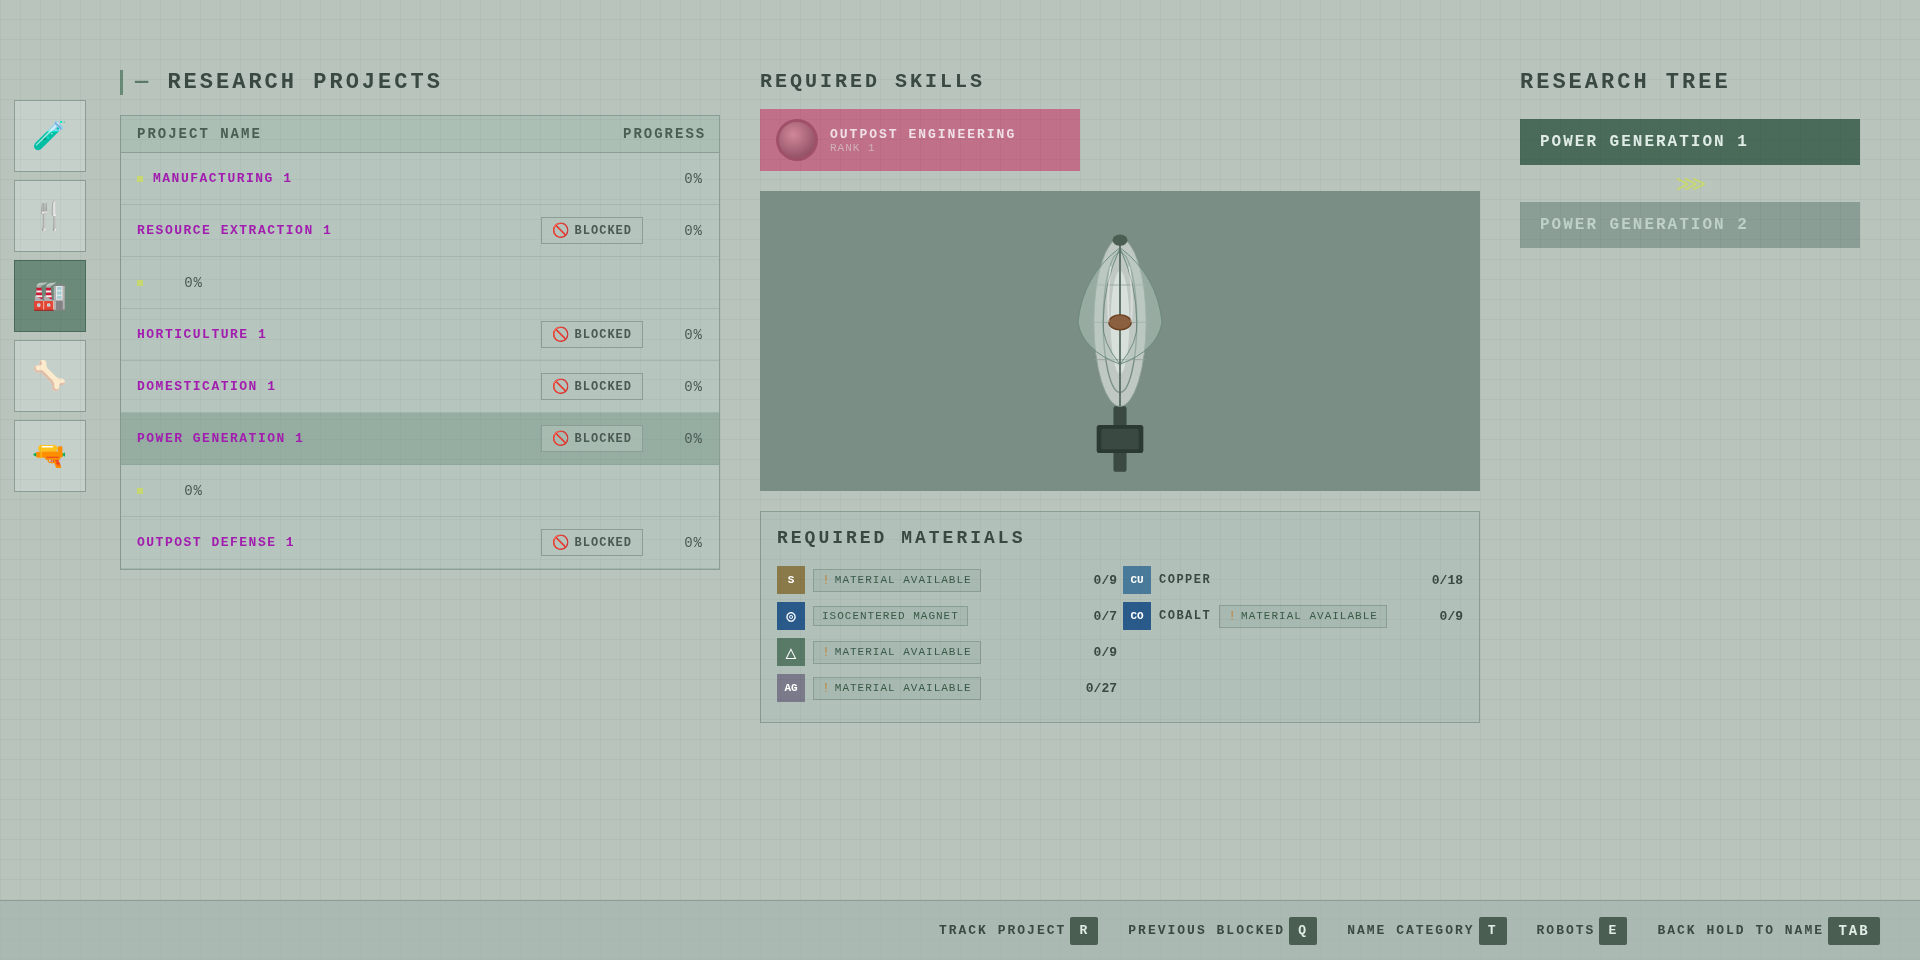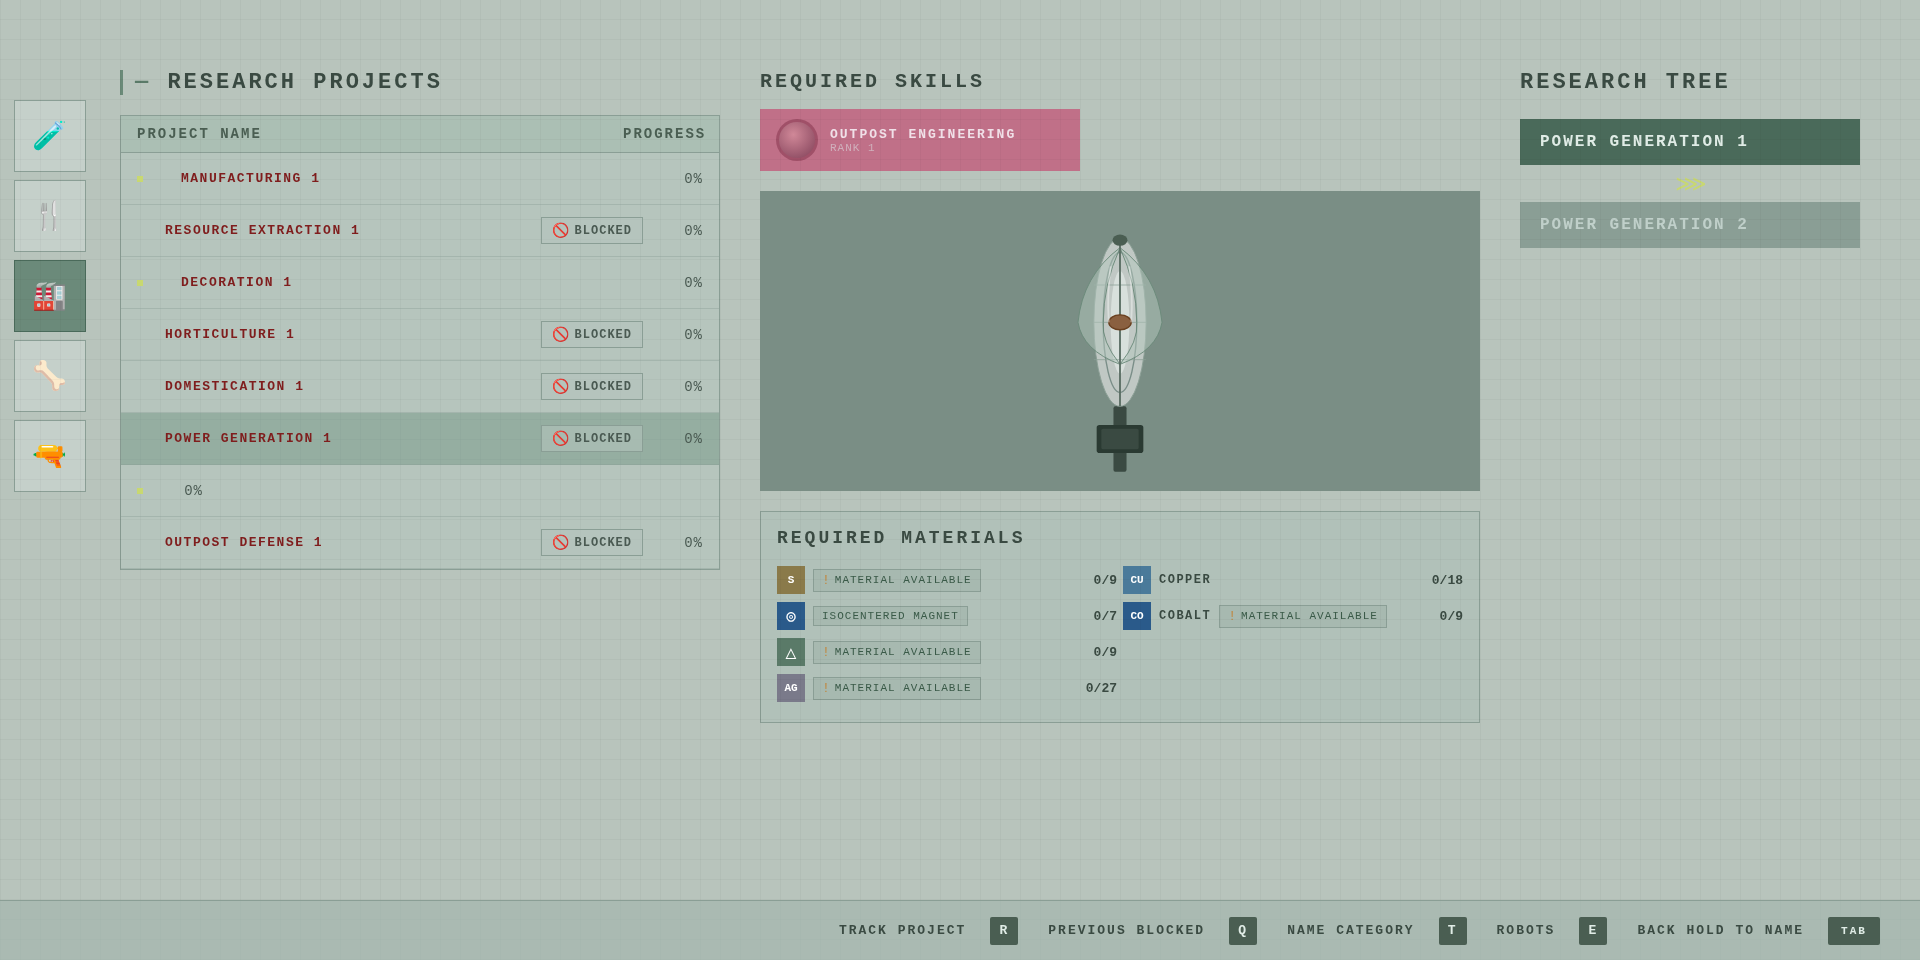--- a/index.html
+++ b/index.html
@@ -127,26 +127,25 @@
     .row-indicator {
       width: 6px;
       height: 6px;
       background: #c8d870;
       margin-right: 10px;
       flex-shrink: 0;
     }
 
     .project-name {
       flex: 1;
-      color: #7f1d1d;
+      color: #a21caf;
       font-size: 13px;
       letter-spacing: 1.5px;
       font-weight: bold;
       text-transform: uppercase;
-      margin-left: 28px;
     }
 
     .blocked-badge {
       display: flex;
       align-items: center;
       gap: 4px;
       background: rgba(180, 195, 188, 0.6);
       border: 1px solid #8a9e95;
       padding: 4px 10px;
       margin-right: 10px;
@@ -384,21 +383,21 @@
       display: flex;
       align-items: center;
       justify-content: flex-end;
       padding: 0 40px;
       gap: 30px;
     }
 
     .bottom-action {
       display: flex;
       align-items: center;
-      gap: 24px;
+      gap: 4px;
       color: #3a4a42;
       font-size: 13px;
       letter-spacing: 2px;
       font-weight: bold;
     }
 
     .key-badge {
       background: #4a5e52;
       color: #e0ece6;
       width: 28px;
@@ -406,21 +405,21 @@
       display: flex;
       align-items: center;
       justify-content: center;
       font-size: 13px;
       font-weight: bold;
       border-radius: 2px;
     }
 
     .key-badge.wide {
       width: 52px;
-      font-size: 11px;
+      font-size: 14px;
     }
   </style>
 </head>
 <body>
 
 <div class="main-layout">
 
   <div class="sidebar">
     <div class="sidebar-item">🧪</div>
     <div class="sidebar-item">🍴</div>
@@ -451,21 +450,20 @@
         <div class="project-name">RESOURCE EXTRACTION 1</div>
         <div class="blocked-badge">
           <span class="blocked-icon">🚫</span>
           <span>BLOCKED</span>
         </div>
         <div class="progress-val">0%</div>
       </div>
 
       <div class="project-row">
         <div class="row-indicator"></div>
-        <div class="project-name">DECORATION 1</div>
         <div class="progress-val">0%</div>
       </div>
 
       <div class="project-row">
         <div class="project-name">HORTICULTURE 1</div>
         <div class="blocked-badge">
           <span class="blocked-icon">🚫</span>
           <span>BLOCKED</span>
         </div>
         <div class="progress-val">0%</div>

